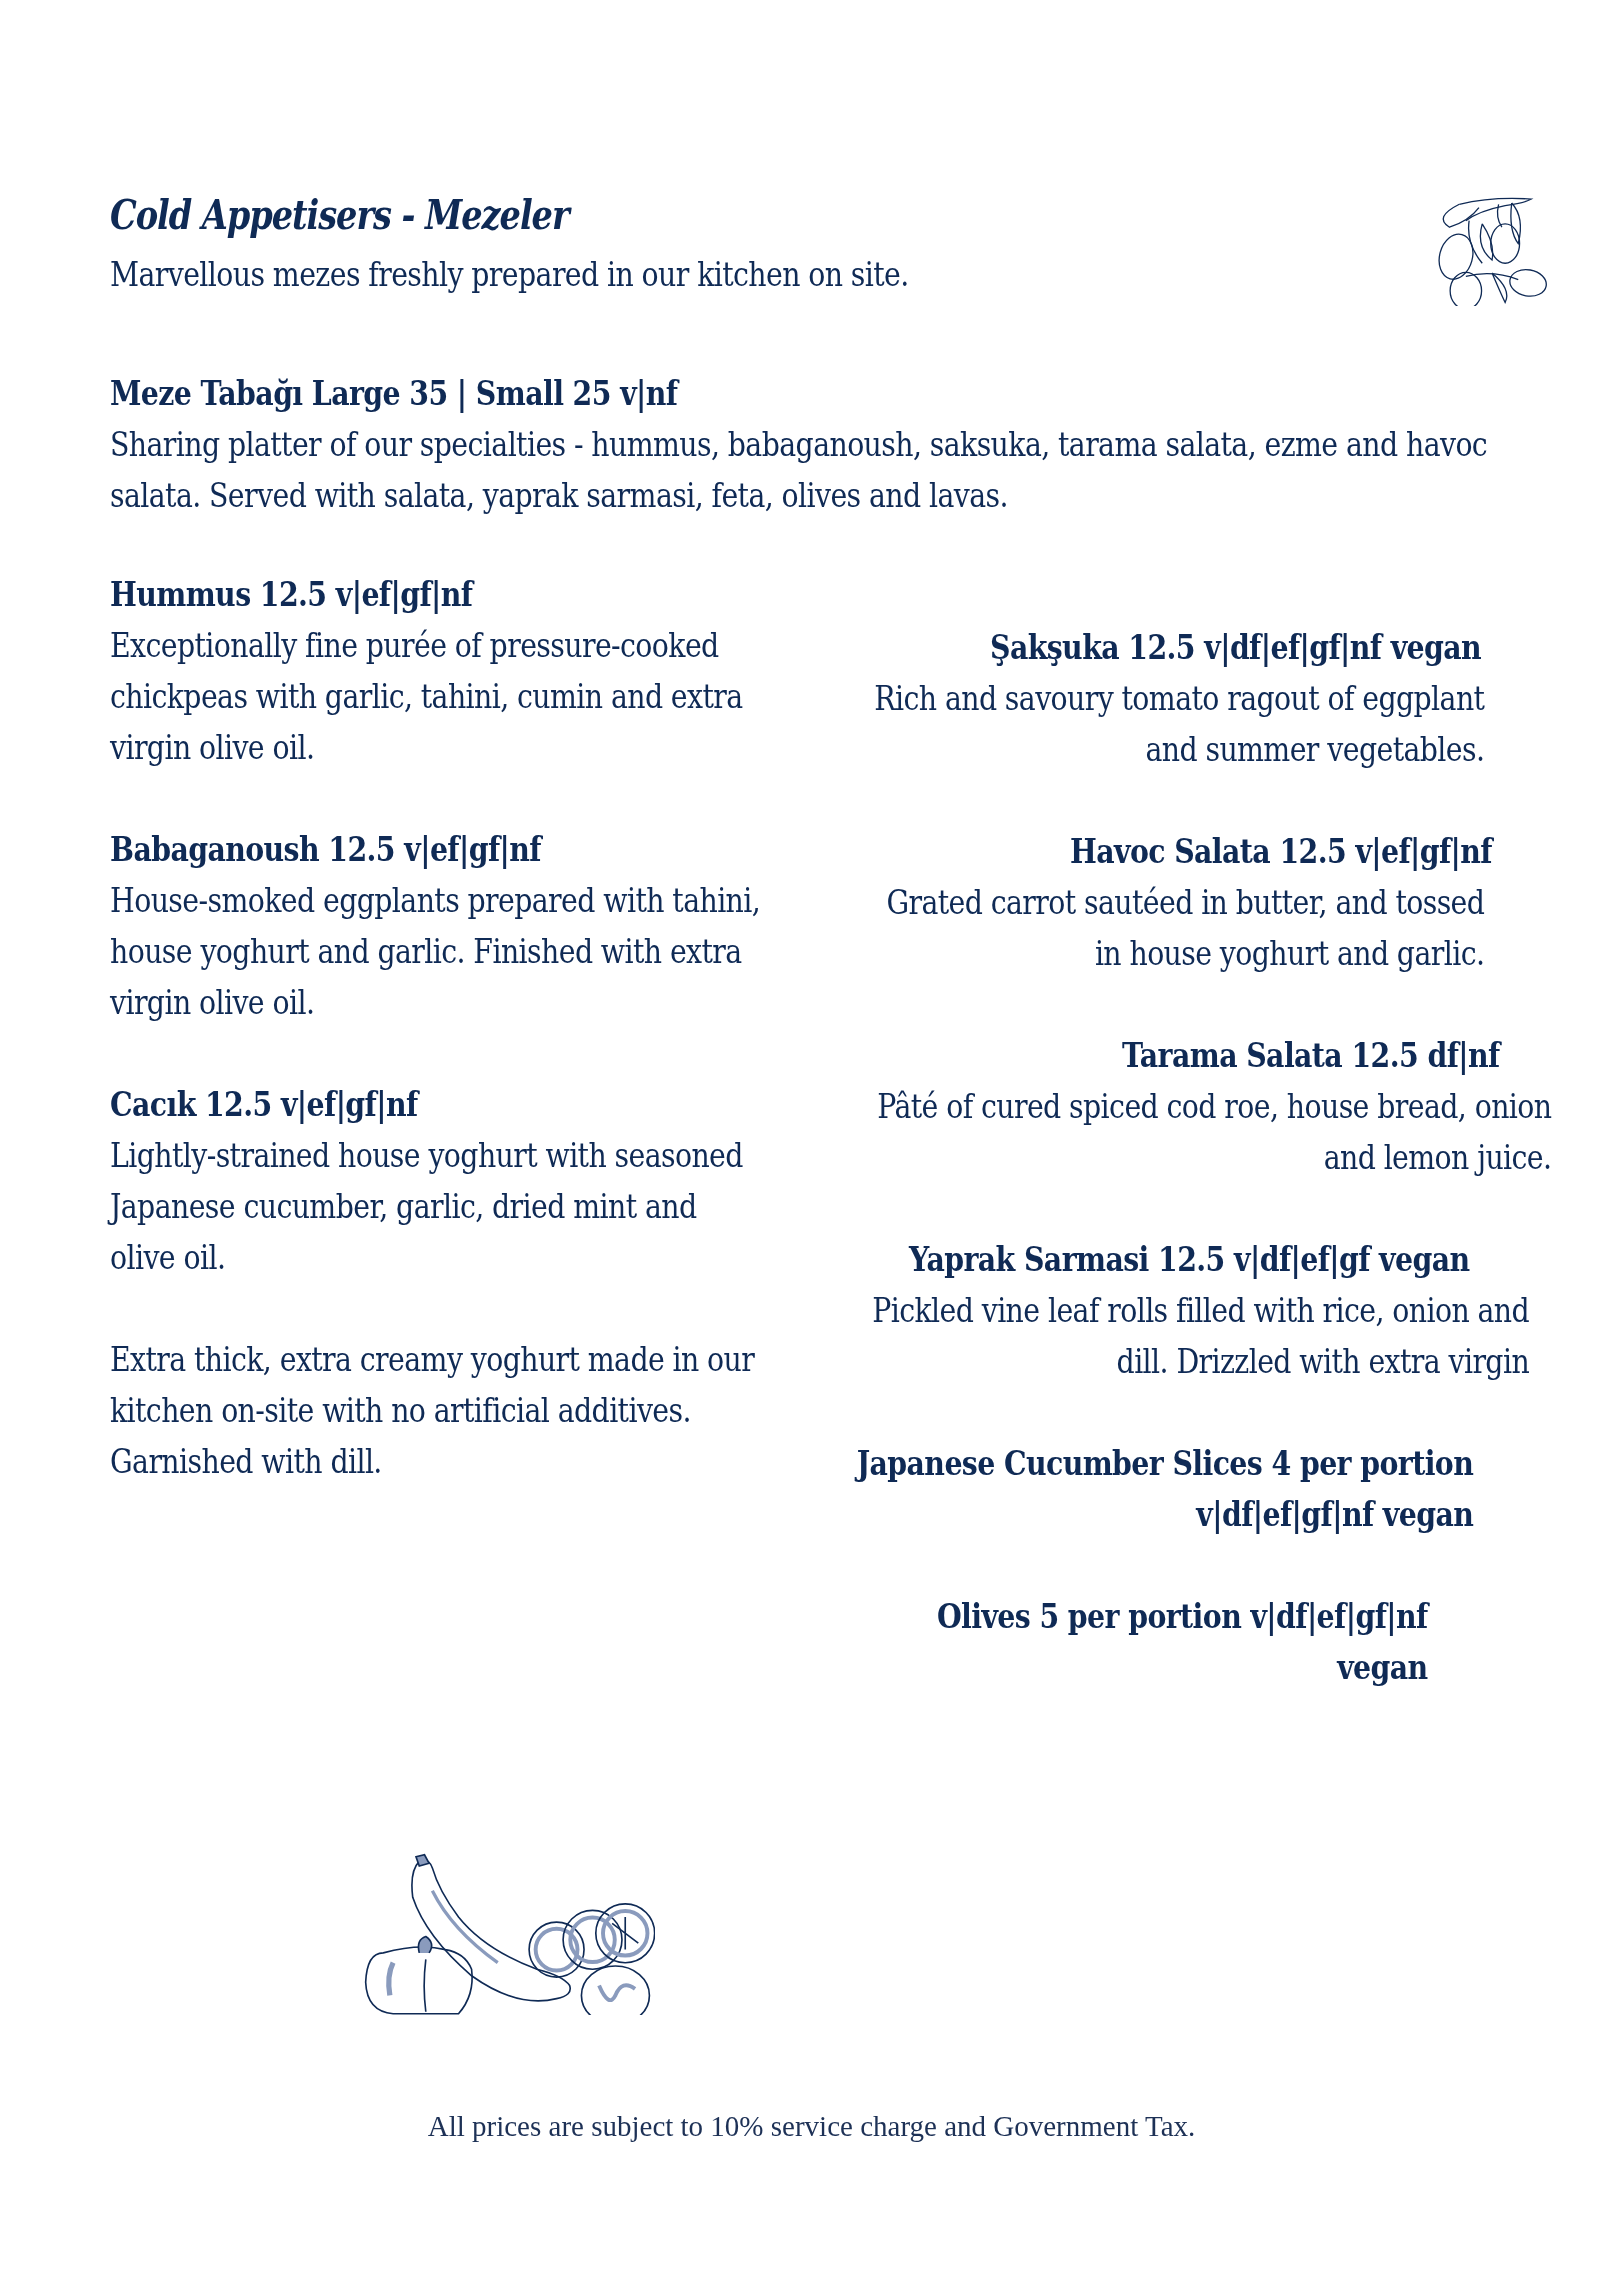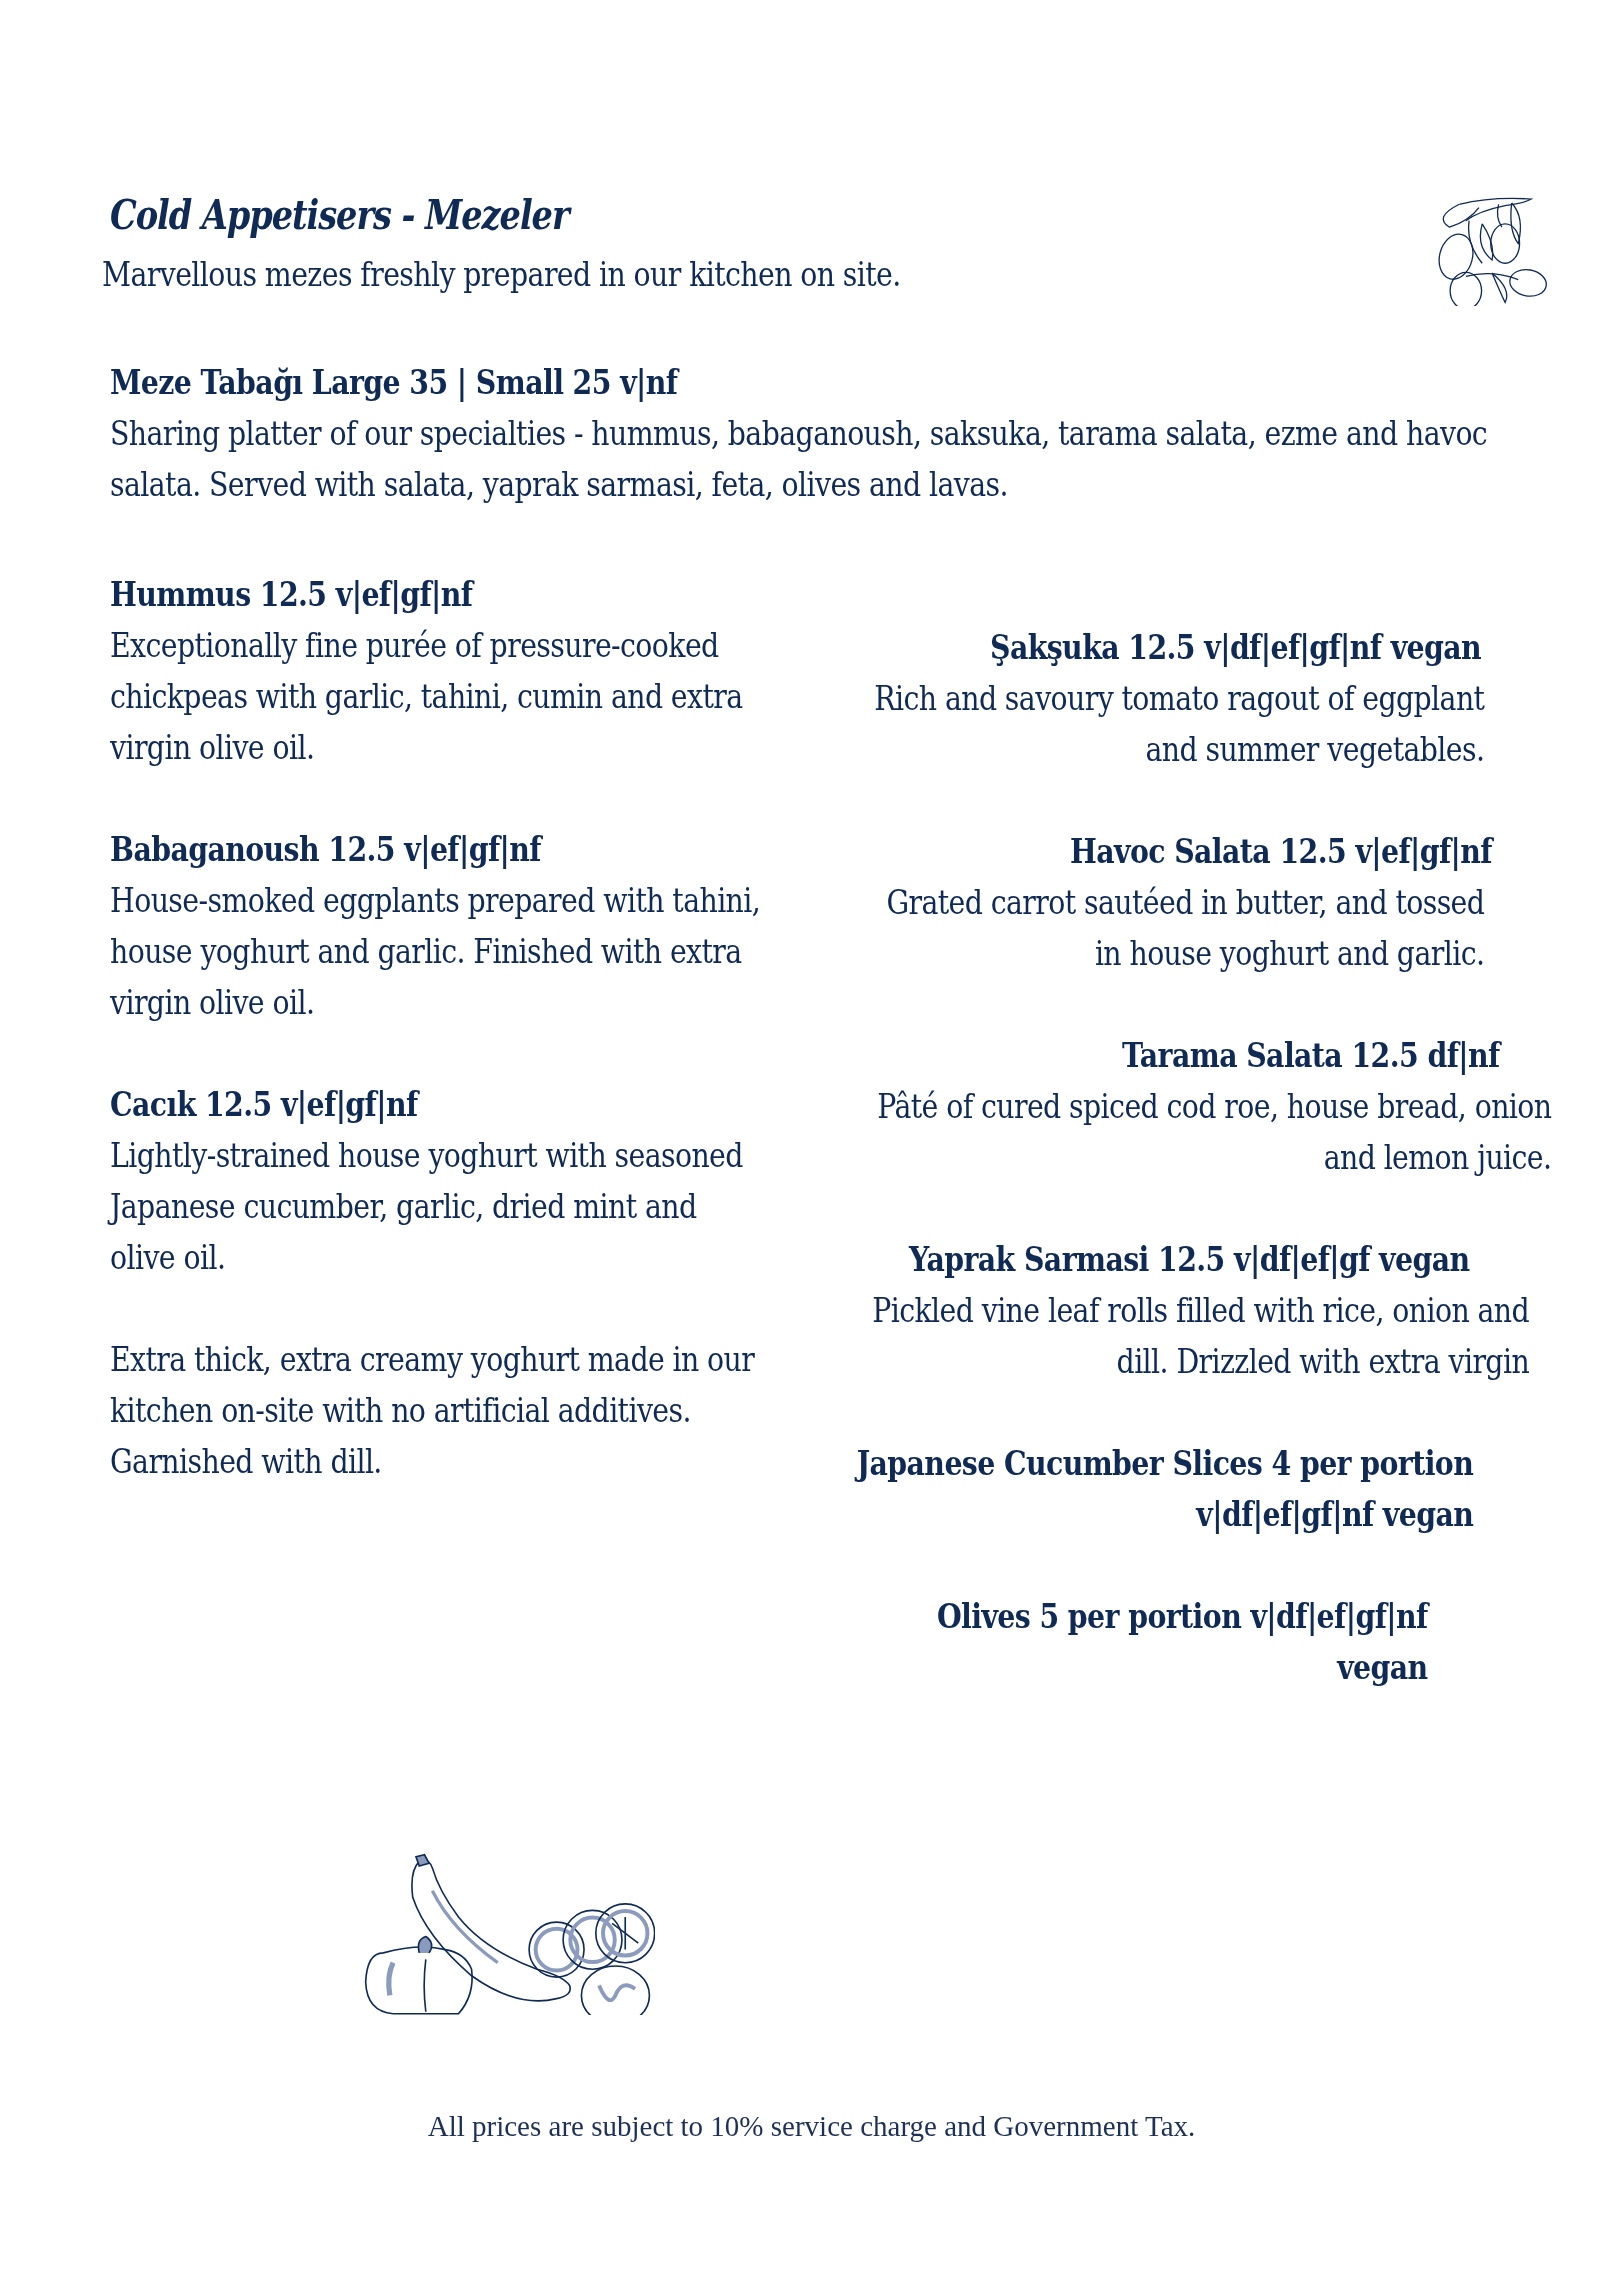--- a/index.html
+++ b/index.html
@@ -4,23 +4,23 @@
 <style>
   html, body { margin: 0; padding: 0; background: #ffffff; }
   body { width: 1623px; height: 2295px; position: relative; overflow: hidden; color: #0f2a55; font-family: "DejaVu Serif", "Liberation Serif", serif; }
   .page { position: absolute; inset: 0; }
   .title {
     position: absolute; left: 110px; top: 191px;
     font-family: "DejaVu Serif", serif; font-style: italic; font-weight: bold;
     font-size: 41px; letter-spacing: -1.3px; color: #0f2a55;
     transform: scaleX(0.82); transform-origin: left top;
   }
-  .subtitle { position: absolute; left: 102px; top: 249px; font-size: 33px; letter-spacing: -0.7px; line-height: 51px; }
+  .subtitle { position: absolute; left: 110px; top: 249px; font-size: 33px; letter-spacing: -0.7px; line-height: 51px; }
   .olive-icon { position: absolute; left: 1420px; top: 191px; width: 131px; height: 115px; }
-  .platter { position: absolute; left: 110px; top: 357px; width: 1440px; }
+  .platter { position: absolute; left: 110px; top: 368px; width: 1440px; }
   .item-name { font-weight: bold; font-size: 33px; letter-spacing: -0.7px; line-height: 51px; white-space: nowrap; }
   .item-desc { font-size: 33px; letter-spacing: -0.7px; line-height: 51px; }
   .col { position: absolute; width: 707px; }
   .col-left { left: 110px; top: 569px; }
   .col-right { left: 854px; top: 622px; text-align: right; }
   .item { margin-bottom: 51px; }
   .veg-illustration { position: absolute; left: 347px; top: 1845px; width: 308px; height: 170px; }
   .footer {
     position: absolute; left: 0; width: 1623px; top: 2078px; text-align: center;
     font-family: "Liberation Serif", serif; font-size: 29px; color: #1d3156; margin-top: 32px;

